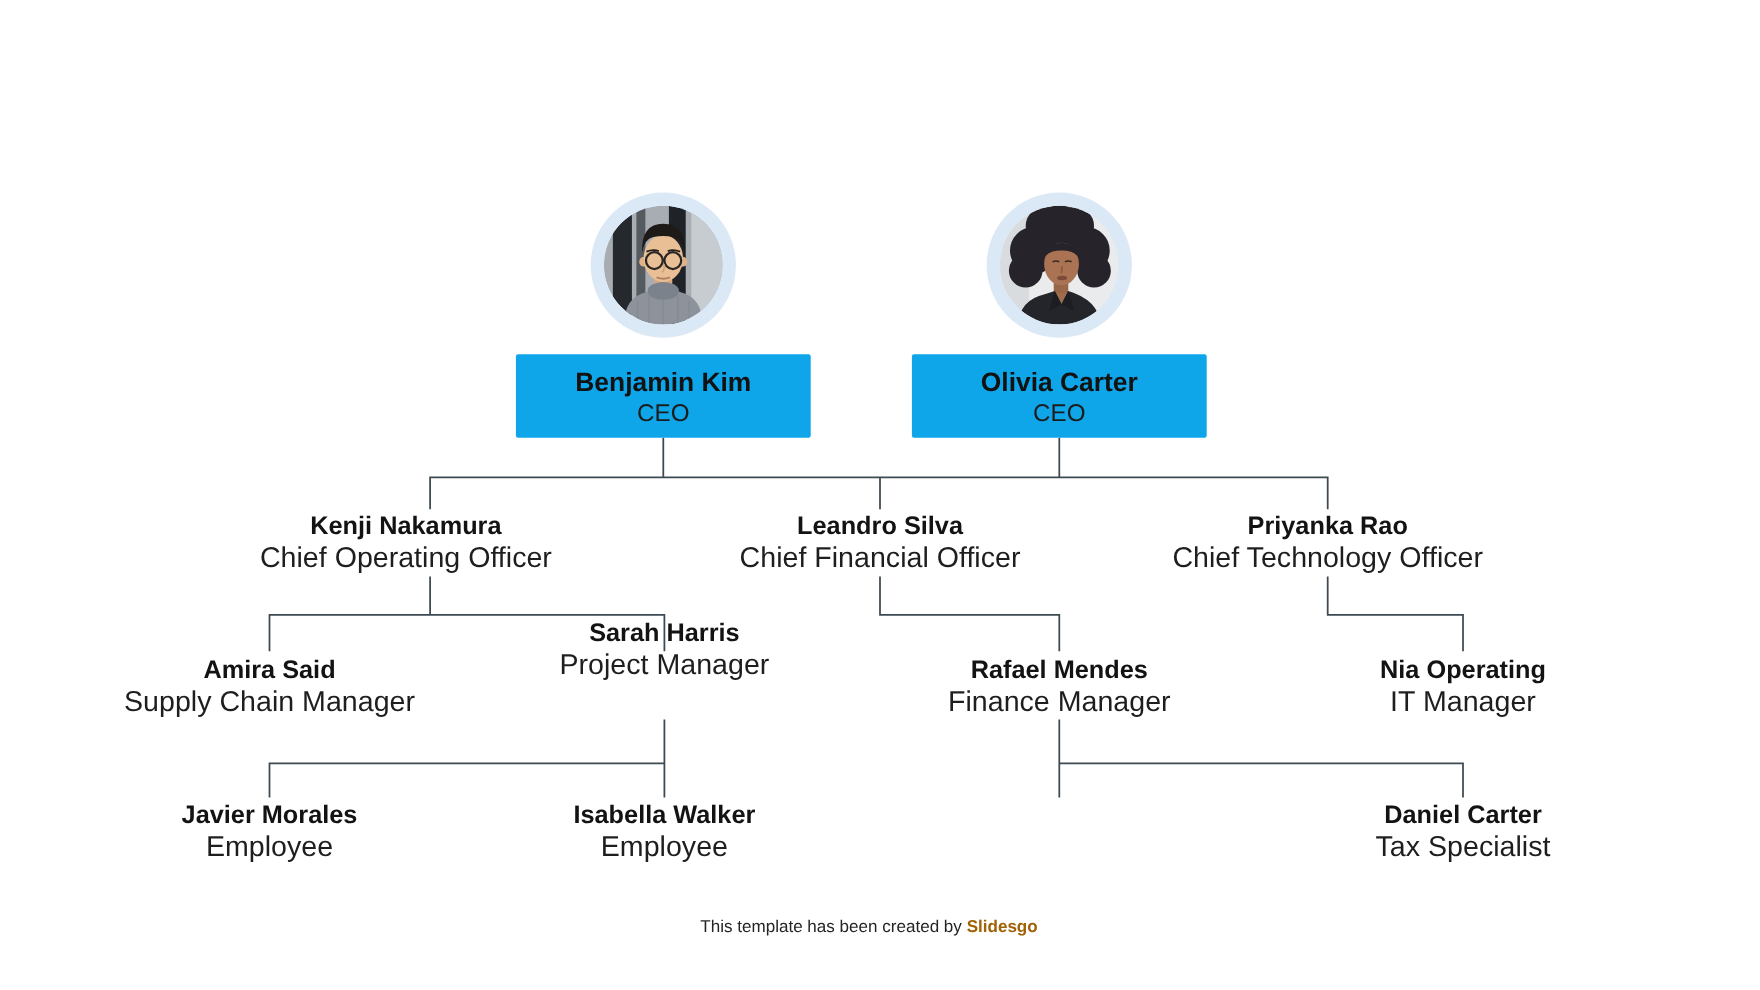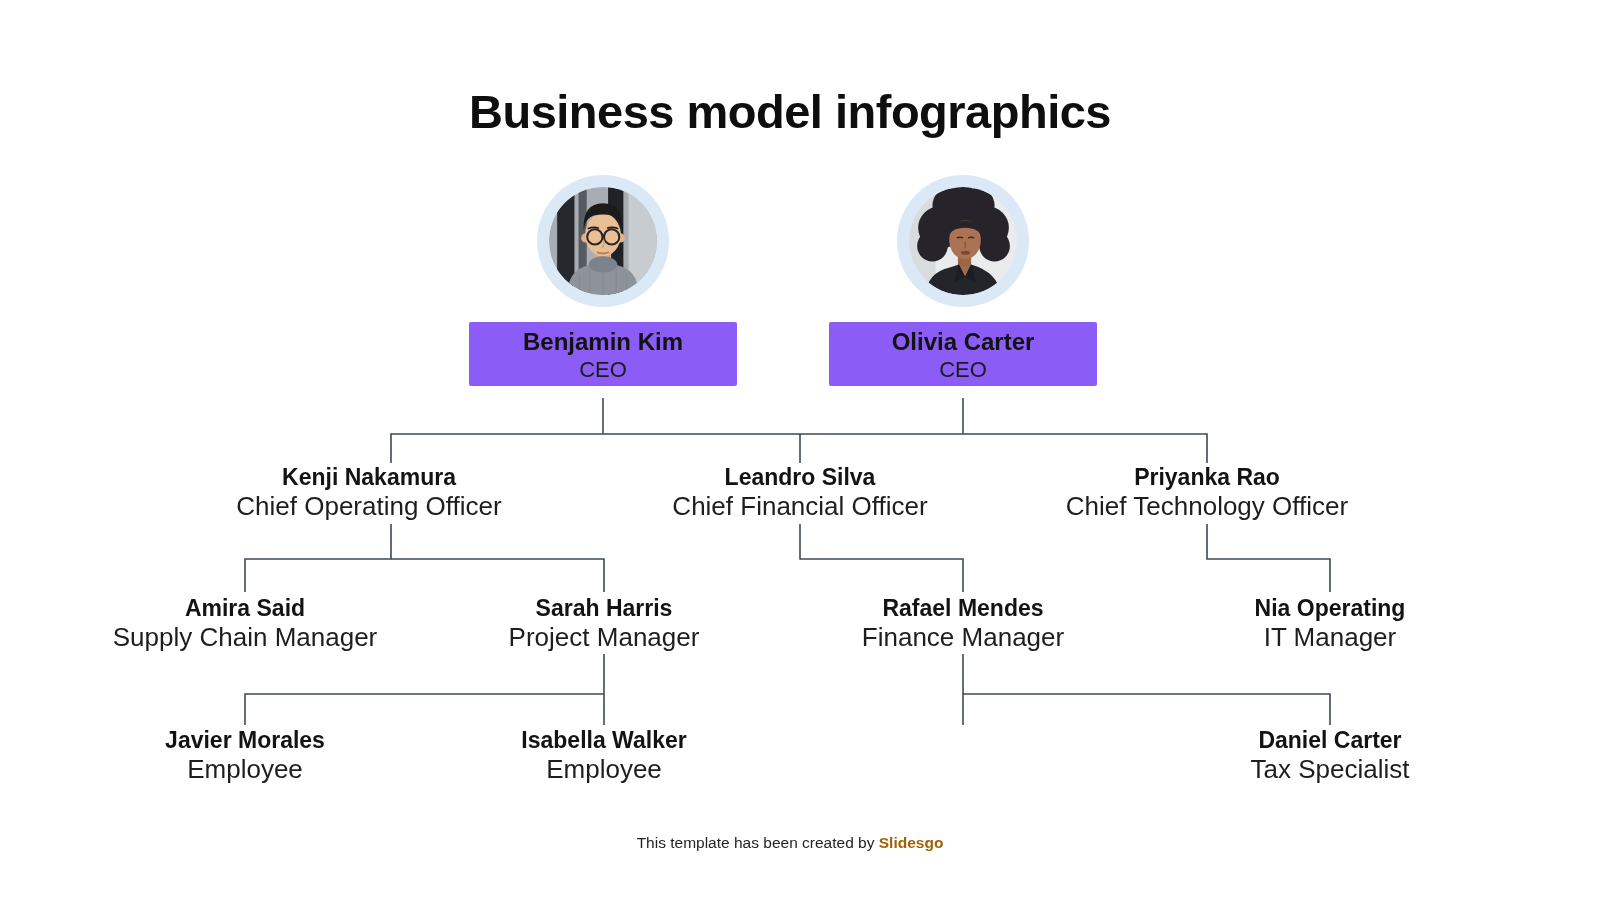--- a/index.html
+++ b/index.html
@@ -29,23 +29,23 @@
     background:#dbe8f5;
     transform:translateX(-50%);
     display:flex;align-items:center;justify-content:center;
   }
   .avatar .photo{
     width:108px;height:108px;border-radius:50%;overflow:hidden;
     display:block;
   }
   .ceo-box{
     position:absolute;
-    width:268px;height:64px;
-    transform:translateX(-50%);
-    background:#8b5cf6;
+    width:268px;height:76px;
+    transform:translateX(-50%);
+    background:#0ea5e9;
     border-radius:2px;
     display:flex;flex-direction:column;align-items:center;justify-content:center;
     text-align:center;
   }
   .ceo-box .name{font-size:24px;font-weight:bold;color:#121212;line-height:31px;white-space:nowrap;}
   .ceo-box .role{font-size:22px;color:#1c1c1c;line-height:25px;white-space:nowrap;}
   .person{
     position:absolute;
     transform:translateX(-50%);
     text-align:center;
@@ -59,21 +59,20 @@
     transform:translateX(-50%);
     font-size:15.5px;color:#242424;white-space:nowrap;
   }
   .footer .brand{font-weight:bold;color:#a16207;}
 </style>
 </head>
 <body>
 
 <div class="slide">
 
-  <div class="title">Business model infographics</div>
 
   <svg class="connectors" width="1600" height="900" aria-hidden="true">
 
     <path d="M603 398 V434 M963 398 V434 M391 463 V434 H1207 V463 M800 434 V463"></path>
 
     <path d="M391 524 V559 M245 592 V559 H604 V592"></path>
 
     <path d="M800 524 V559 H963 V592"></path>
 
     <path d="M1207 524 V559 H1330 V592"></path>
@@ -169,21 +168,21 @@
   </div>
   <div class="person" style="left:1207px;top:462px;">
     <div class="name">Priyanka Rao</div>
     <div class="role">Chief Technology Officer</div>
   </div>
 
   <div class="person" style="left:245px;top:593px;">
     <div class="name">Amira Said</div>
     <div class="role">Supply Chain Manager</div>
   </div>
-  <div class="person" style="left:604px;top:593px;">
+  <div class="person" style="left:604px;top:560px;">
     <div class="name">Sarah Harris</div>
     <div class="role">Project Manager</div>
   </div>
   <div class="person" style="left:963px;top:593px;">
     <div class="name">Rafael Mendes</div>
     <div class="role">Finance Manager</div>
   </div>
   <div class="person" style="left:1330px;top:593px;">
     <div class="name">Nia Operating</div>
     <div class="role">IT Manager</div>

